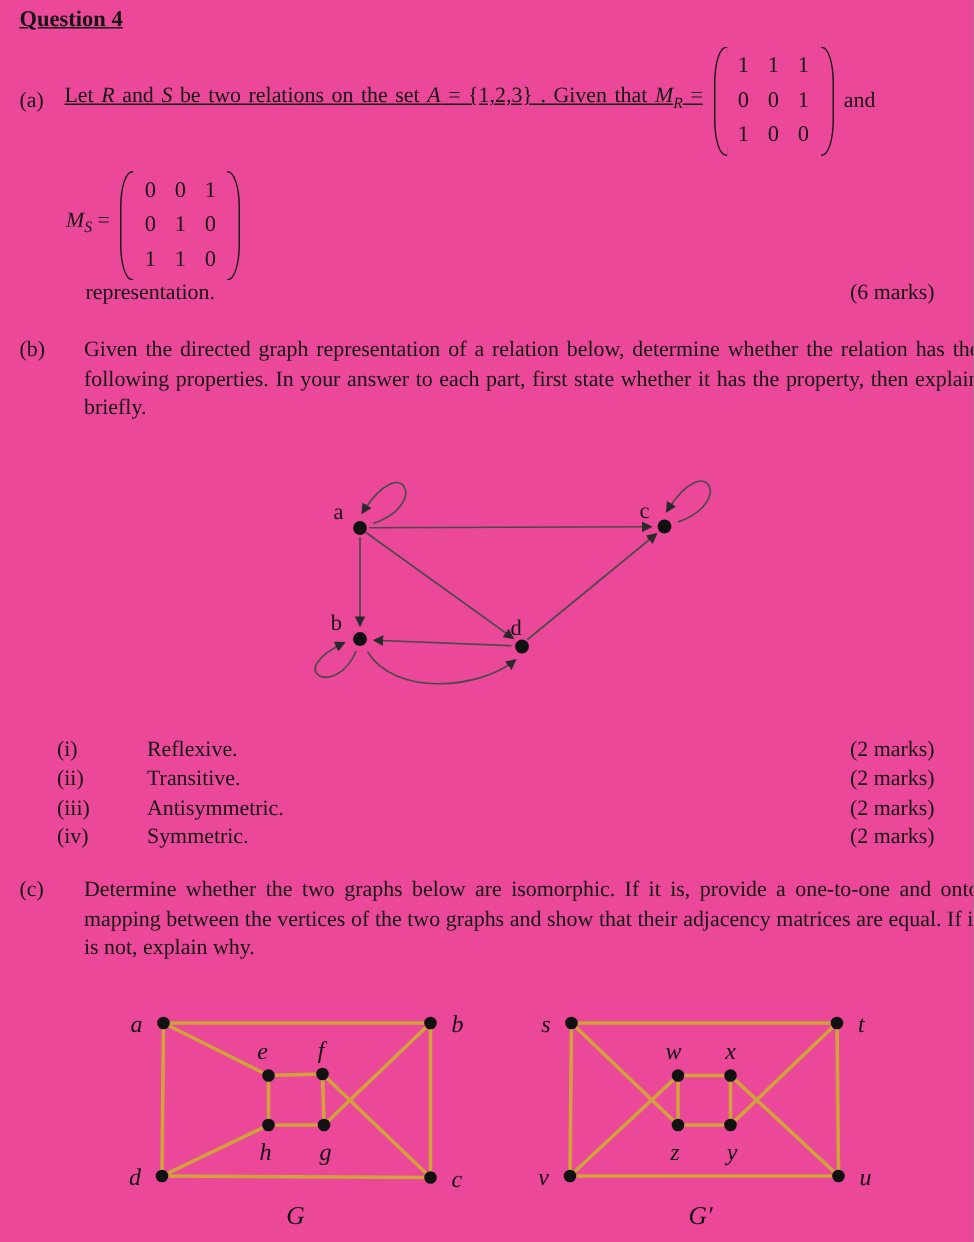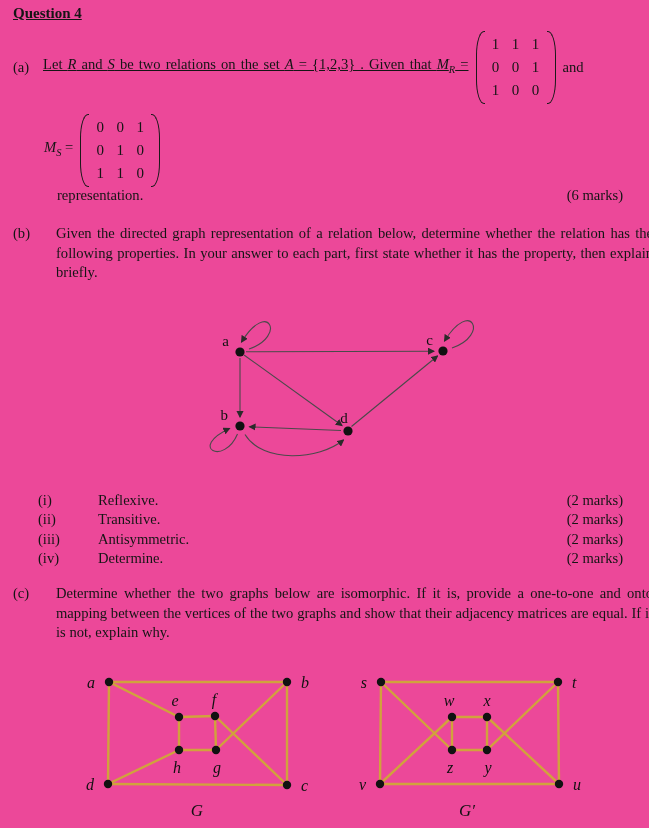--- a/index.html
+++ b/index.html
@@ -125,21 +125,21 @@
       <span class="list-label">Transitive.</span>
       <span class="abs marks">(2 marks)</span>
     </div>
     <div class="abs" style="top:530px;left:0;width:649px;">
       <span class="list-num">(iii)</span>
       <span class="list-label">Antisymmetric.</span>
       <span class="abs marks">(2 marks)</span>
     </div>
     <div class="abs" style="top:549px;left:0;width:649px;">
       <span class="list-num">(iv)</span>
-      <span class="list-label">Determine.</span>
+      <span class="list-label">Symmetric.</span>
       <span class="abs marks">(2 marks)</span>
     </div>
   </div>
 
   <div class="abs" style="left:13px;top:584px;width:632px;">
     <span class="abs" style="left:0;top:0;">(c)</span>
     <div class="ptext">Determine whether the two graphs below are isomorphic.  If it is, provide a one-to-one and onto mapping between the vertices of the two graphs and show that their adjacency matrices are equal.  If it is not, explain why.</div>
   </div>
 
   <svg class="abs" style="left:0;top:648px;" width="649" height="180">

